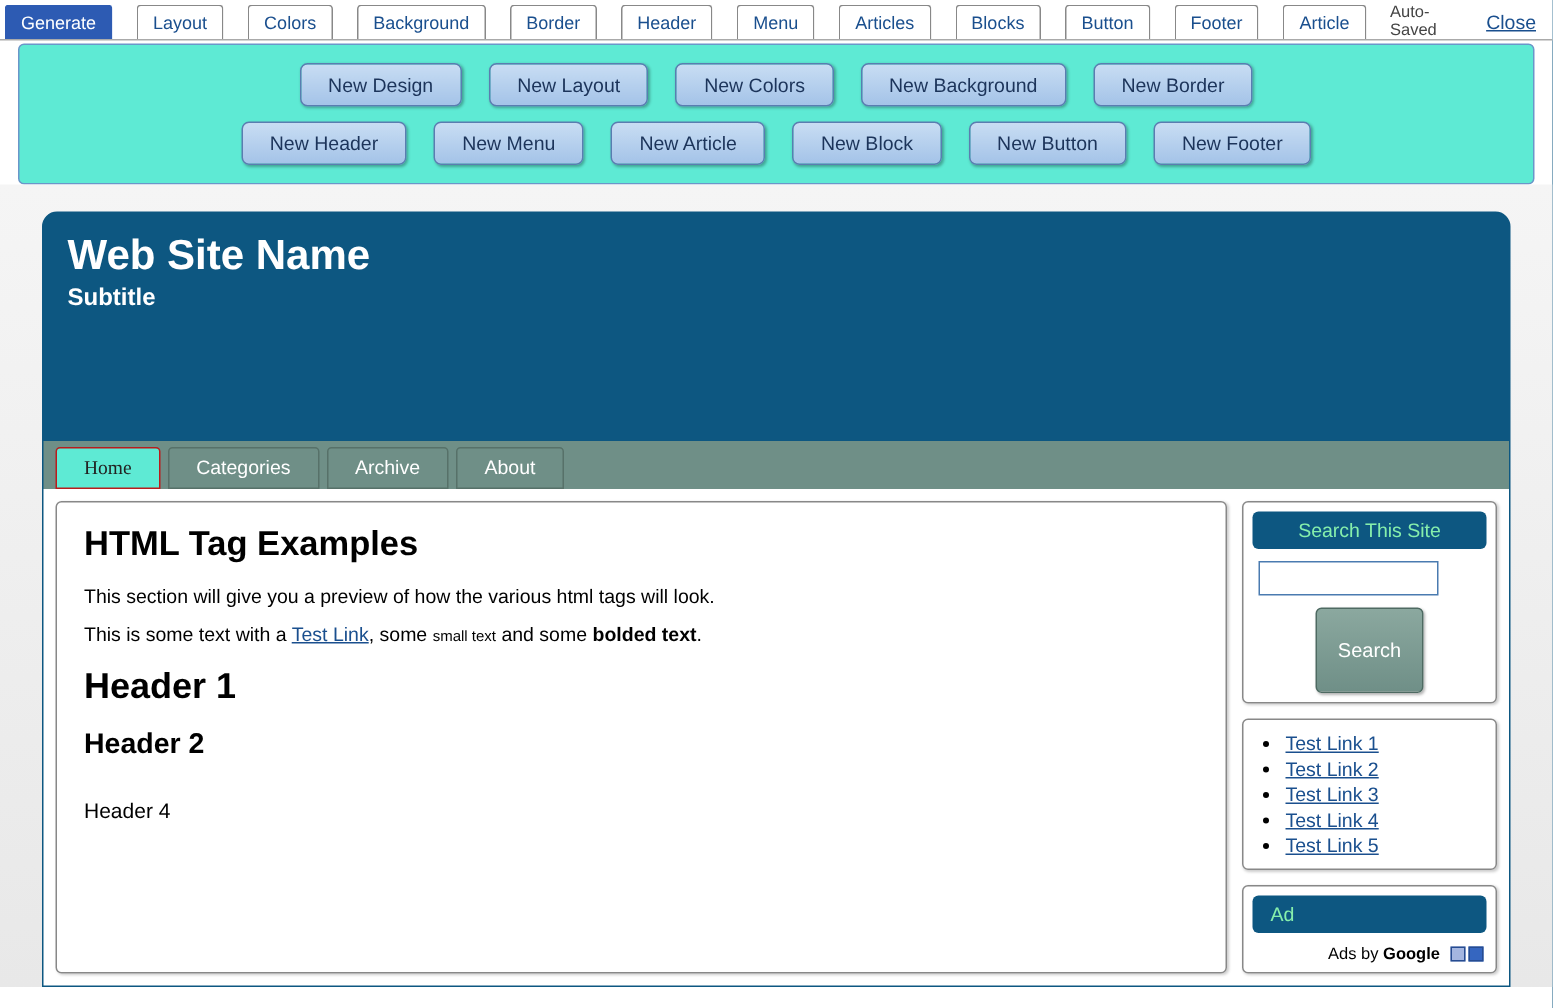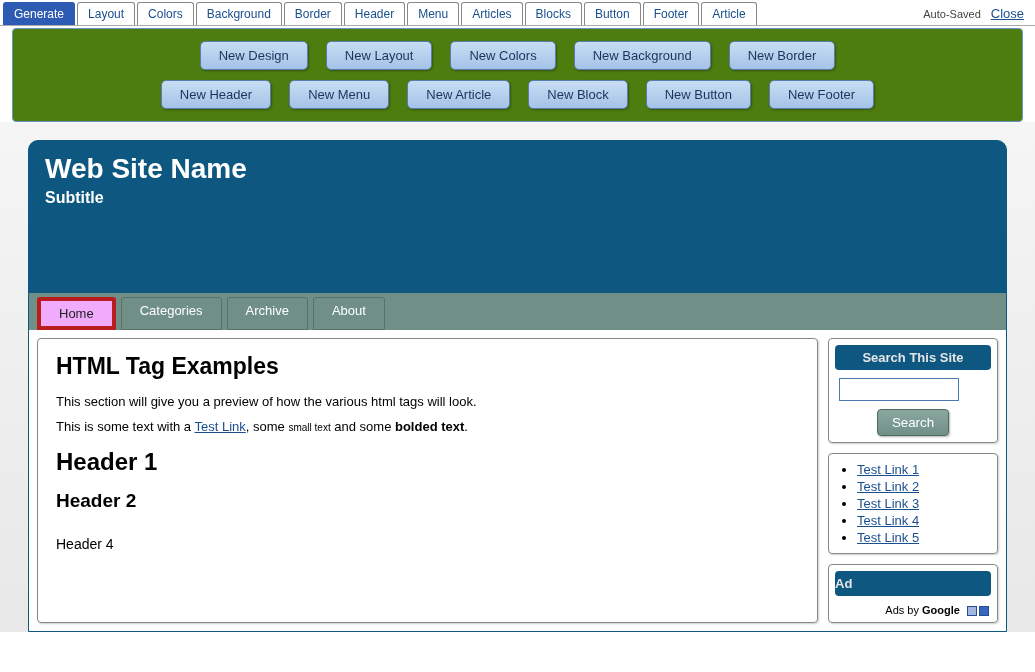--- a/index.html
+++ b/index.html
@@ -9,38 +9,38 @@
       display: flex;
       align-items: center;
       background: #fff;
       border-bottom: 1px solid #aaa;
       padding: 2px 3px 0;
     }
     .top-tab {
       padding: 4px 10px;
       border: 1px solid #888;
       border-bottom: none;
-      margin-right: 2px;
+      margin-right: 16px;
       font-size: 12px;
       color: #1a4f8e;
       background: #fff;
       border-radius: 3px 3px 0 0;
       cursor: pointer;
     }
     .top-tab.active {
       background: #2d5bb3;
       color: #fff;
       border-color: #2d5bb3;
     }
     .top-tabs-spacer { flex: 1; }
     .auto-saved { font-size: 11px; color: #444; margin-right: 10px; }
     .close-link { font-size: 13px; color: #1a4f8e; text-decoration: underline; cursor: pointer; margin-right: 8px;}
     
     .generate-panel {
-      background: #4d7c0f;
+      background: #5eead4;
       border: 1px solid #6b96c9;
       border-radius: 4px;
       margin: 2px 12px 0;
       padding: 12px 10px;
       display: flex;
       flex-wrap: wrap;
       justify-content: center;
       gap: 10px 18px;
     }
     .gen-button {
@@ -80,23 +80,24 @@
     .nav-tab {
       background: #6f8f87;
       color: #fff;
       padding: 5px 18px;
       font-size: 13px;
       border: 1px solid #577169;
       border-radius: 3px 3px 0 0;
       cursor: pointer;
     }
     .nav-tab.active {
-      background: #f0abfc;
+      background: #5eead4;
       color: #222;
-      border: 4px solid #b91c1c;
+      border: 1px solid #b91c1c;
+      font-family: Liberation Serif, serif;
     }
     
     .content-area {
       background: #fff;
       padding: 8px;
       display: flex;
       gap: 10px;
     }
     .main-col {
       flex: 1;
@@ -107,41 +108,41 @@
     }
     .side-col { width: 170px; display:flex; flex-direction:column; gap:10px; }
     .side-box {
       border: 1px solid #888;
       border-radius: 4px;
       padding: 6px;
       box-shadow: 1px 1px 2px rgba(0,0,0,0.2);
     }
     .side-title {
       background: #0d5781;
-      color: #e5e5e5;
-      font-weight: bold;
-      border-radius: 4px;
-      padding: 5px 0;
+      color: #86efac;
+      font-weight: normal;
+      border-radius: 4px;
+      padding: 5px 12px;
       font-size: 13px;
       margin-bottom: 8px;
     }
     .side-box.search .side-title { text-align:center; }
     .side-box input[type=text]{
       width: 120px;
       border: 1px solid #4a7bb0;
       padding: 3px;
       margin: 4px 0 8px 4px;
       display:block;
     }
     .themed-btn {
       background: linear-gradient(#8ba89f, #6f8f87);
       color: #fff;
       border: 1px solid #4e6a62;
       border-radius: 4px;
-      padding: 5px 14px;
+      padding: 20px 14px;
       cursor: pointer;
       box-shadow: 1px 1px 2px rgba(0,0,0,0.3);
       text-align: center;
     }
     .search-btn-row{ text-align:center; }
     .side-box ul { padding-left: 22px; }
     .side-box li { margin: 2px 0; }
     .side-box a, .test-link { color: #1a4f8e; text-decoration: underline; cursor:pointer; }
     
     .main-col h1 { font-size: 24px; margin-top:14px; margin-bottom:6px; }

